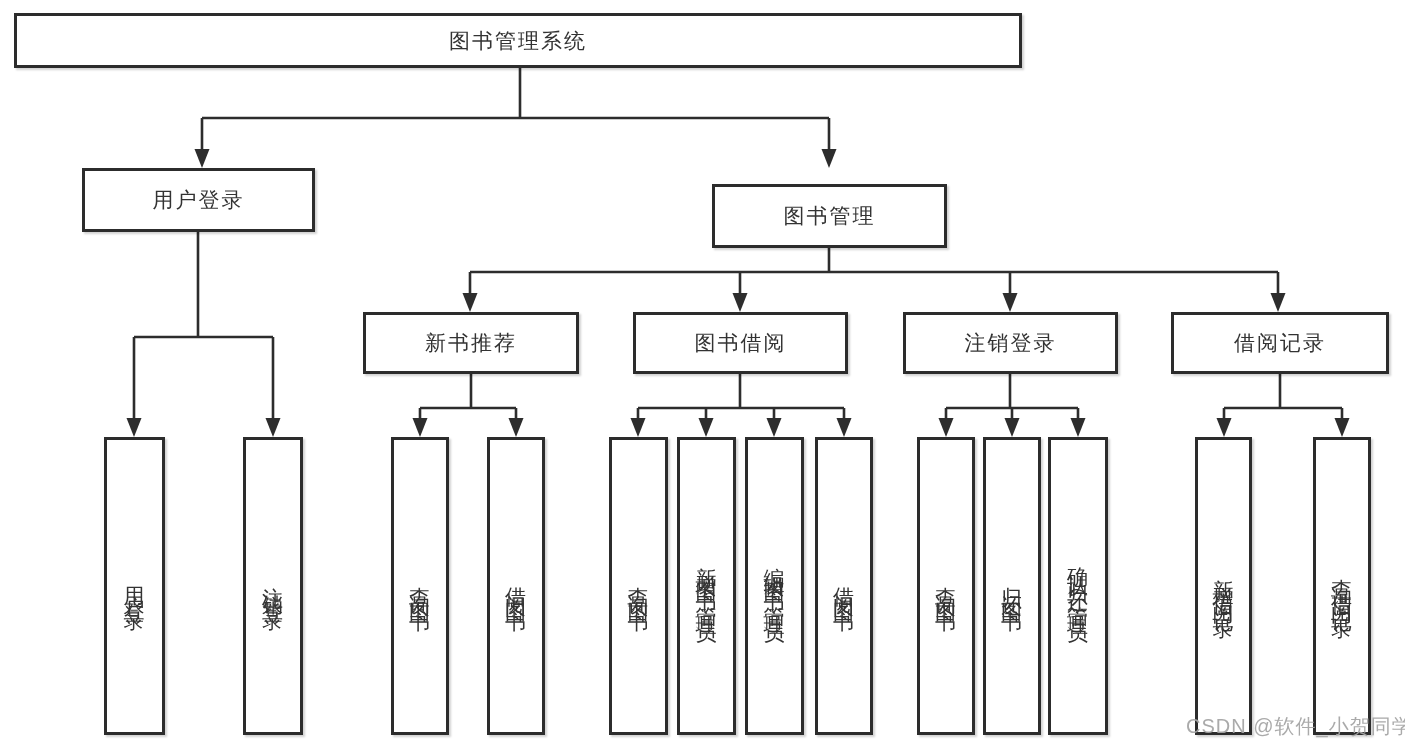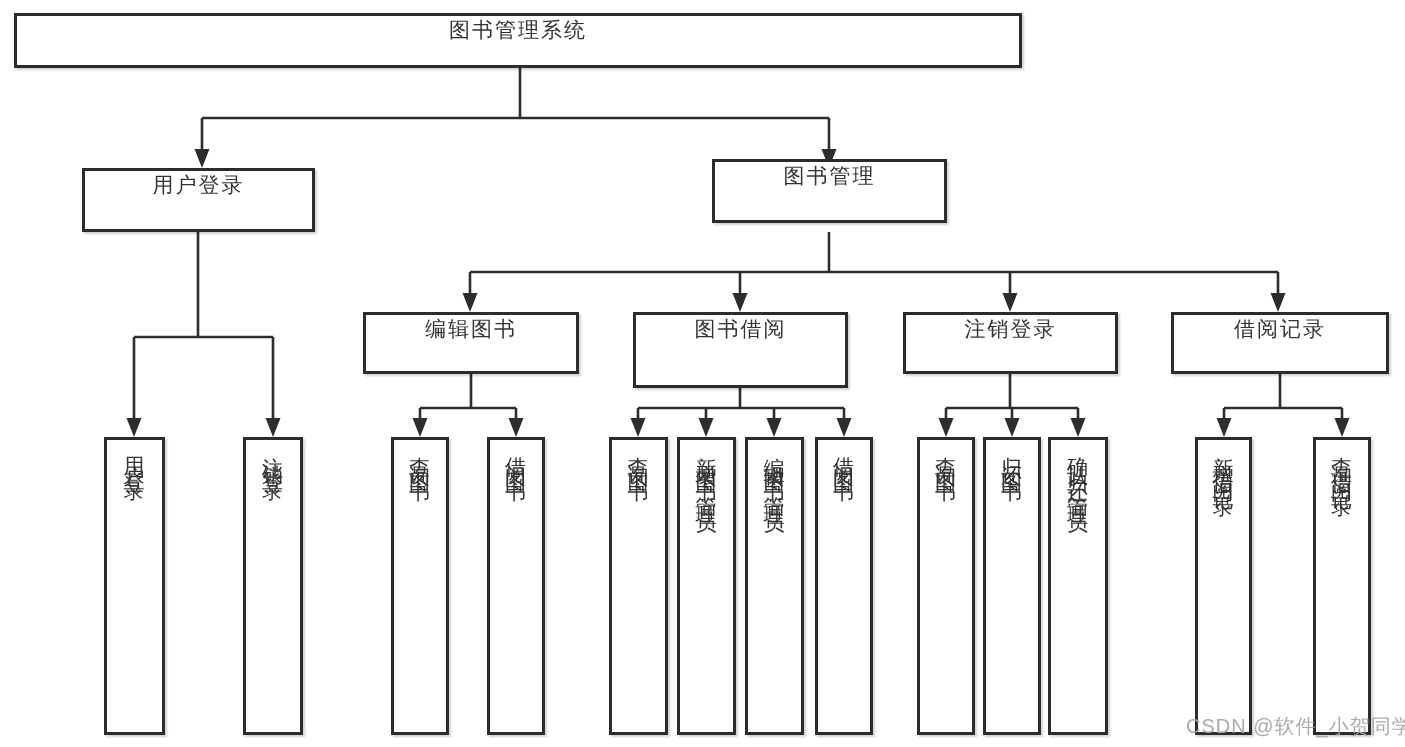--- a/index.html
+++ b/index.html
@@ -31,21 +31,21 @@
   .arrowhead {
     fill: #2d2d2d;
     stroke: none;
   }
   .box {
     position: absolute;
     box-sizing: border-box;
     border: 3px solid #2c2c2c;
     background: #ffffff;
     display: flex;
-    align-items: flex-start;
+    align-items: center;
     justify-content: center;
     color: #333333;
     z-index: 1;
     box-shadow: 1.5px 2px 2px rgba(0,0,0,0.18);
   }
   .box.h {
     font-size: 21px;
     letter-spacing: 2px;
     white-space: nowrap;
   }
@@ -110,28 +110,28 @@
     <polygon class="arrowhead" points="1334.5,418 1349.5,418 1342,437"></polygon>
   </svg>
 
   <div class="box h" style="left:14px;top:13px;width:1008px;height:55px">
     <span>图书管理系统</span>
   </div>
 
   <div class="box h" style="left:82px;top:168px;width:233px;height:64px">
     <span>用户登录</span>
   </div>
-  <div class="box h" style="left:712px;top:159px;width:235px;height:64px">
+  <div class="box h" style="left:712px;top:184px;width:235px;height:64px">
     <span>图书管理</span>
   </div>
 
   <div class="box h" style="left:363px;top:312px;width:216px;height:62px">
-    <span>编辑图书</span>
+    <span>新书推荐</span>
   </div>
-  <div class="box h" style="left:633px;top:312px;width:215px;height:76px">
+  <div class="box h" style="left:633px;top:312px;width:215px;height:62px">
     <span>图书借阅</span>
   </div>
   <div class="box h" style="left:903px;top:312px;width:215px;height:62px">
     <span>注销登录</span>
   </div>
   <div class="box h" style="left:1171px;top:312px;width:218px;height:62px">
     <span>借阅记录</span>
   </div>
 
   <div class="box v" style="left:104px;top:437px;width:61px;height:298px">

